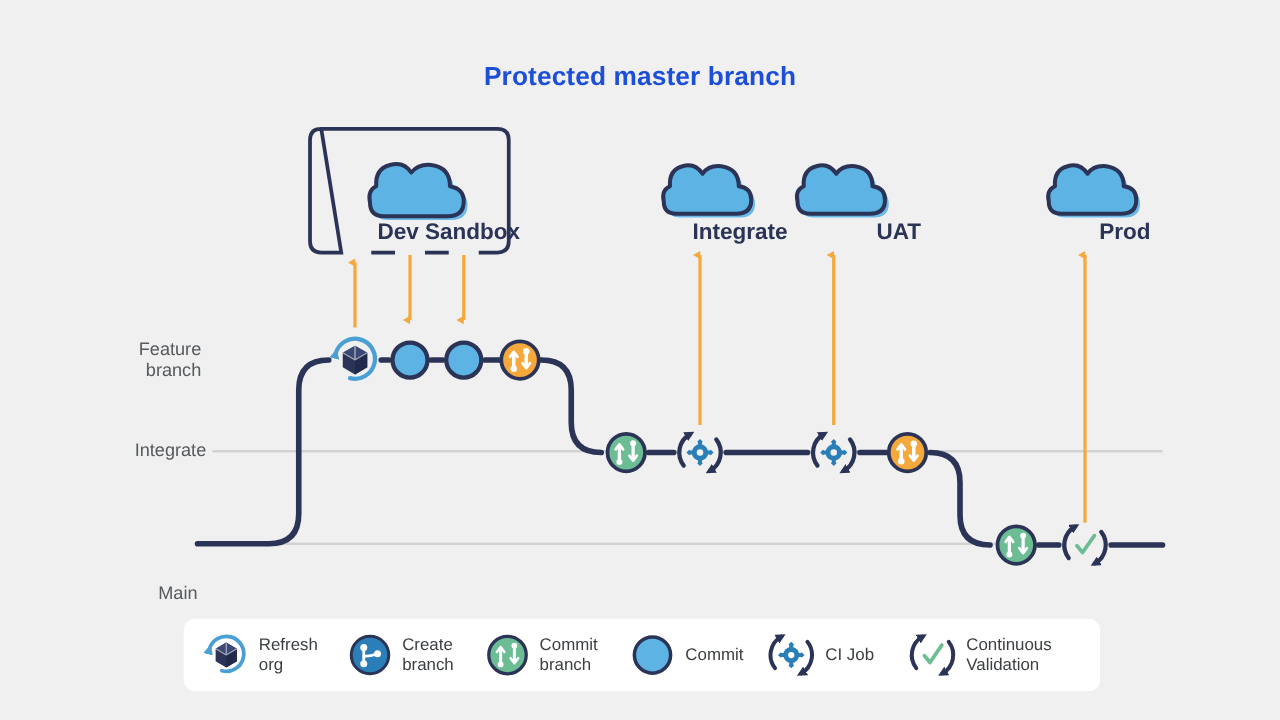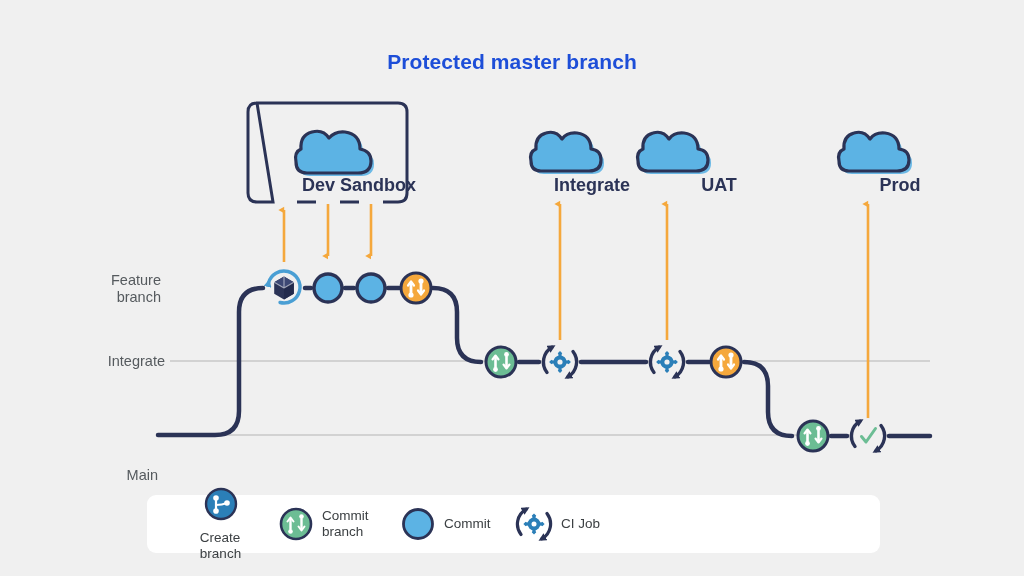--- a/index.html
+++ b/index.html
@@ -268,22 +268,33 @@
   <div class="axis-label" style="left:40px; top:353px; width:125px;">Integrate</div>
   <div class="axis-label" style="left:40px; top:427px; width:118px;margin-top:40px;">Main</div>
 
   <div class="cloud-label" style="left:247px; top:175px;">Dev Sandbox</div>
   <div class="cloud-label" style="left:480px; top:175px;">Integrate</div>
   <div class="cloud-label" style="left:607px; top:175px;">UAT</div>
   <div class="cloud-label" style="left:788px; top:175px;text-align:center;">Prod</div>
 
   <div class="legend">
 
-
-    <div class="legend-item" style="width:115px;flex-direction:column;">
+    <div class="legend-item" style="width:120px;">
+      <svg class="legend-icon" width="36" height="36" viewBox="-18 -18 36 36">
+        <path d="M-13.5,-4.5 A14,14 0 1 1 -3.5,12.6" fill="none" stroke="#4a9fd4" stroke-width="3" stroke-linecap="round" marker-start="url(#blue-arrow)"></path>
+        <path d="M0,-10 L8.5,-5 L8.5,5 L0,10 L-8.5,5 L-8.5,-5 Z" fill="#2b3356"></path>
+        <path d="M0,-10 L8.5,-5 L0,0 L-8.5,-5 Z" fill="#3d4874"></path>
+        <path d="M0,0 L8.5,-5 L8.5,5 L0,10 Z" fill="#222a4c"></path>
+        <path d="M0,-10 L0,0 M0,0 L8.5,-5 M0,0 L-8.5,-5" stroke="#ffffff" stroke-width="1" fill="none" opacity="0.55"></path>
+      </svg>
+      <span class="legend-text">Refresh
+org</span>
+    </div>
+
+    <div class="legend-item" style="width:115px;">
       <svg class="legend-icon" width="36" height="36" viewBox="-18 -18 36 36">
         <circle r="15" fill="#2b7fb8" stroke="#2b3356" stroke-width="2.4"></circle>
         <circle cx="-5" cy="-6" r="2.8" fill="#ffffff"></circle>
         <circle cx="-5" cy="7" r="2.8" fill="#ffffff"></circle>
         <circle cx="6" cy="-1" r="2.8" fill="#ffffff"></circle>
         <path d="M-5,-6 L-5,7" stroke="#ffffff" stroke-width="2.2" fill="none" stroke-linecap="round"></path>
         <path d="M-5,1 Q1,1 6,-1" stroke="#ffffff" stroke-width="2.2" fill="none" stroke-linecap="round"></path>
       </svg>
       <span class="legend-text">Create
 branch</span>
@@ -323,16 +334,25 @@
           <rect x="-7.5" y="-7.5" width="3.2" height="3.2" transform="rotate(45)"></rect>
           <rect x="4.3" y="4.3" width="3.2" height="3.2" transform="rotate(45)"></rect>
           <rect x="4.3" y="-7.5" width="3.2" height="3.2" transform="rotate(45)"></rect>
           <rect x="-7.5" y="4.3" width="3.2" height="3.2" transform="rotate(45)"></rect>
         </g>
         <circle r="2.5" fill="#ffffff"></circle>
       </svg>
       <span class="legend-text">CI Job</span>
     </div>
 
+    <div class="legend-item" style="width:160px;">
+      <svg class="legend-icon" width="38" height="38" viewBox="-19 -19 38 38">
+        <path d="M13,-10.5 A17,17 0 0 1 8,14.7" fill="none" stroke="#2b3356" stroke-width="3.2" stroke-linecap="round" marker-end="url(#navy-arrow)"></path>
+        <path d="M-13,10.5 A17,17 0 0 1 -8,-14.7" fill="none" stroke="#2b3356" stroke-width="3.2" stroke-linecap="round" marker-end="url(#navy-arrow)"></path>
+        <path d="M-6.5,0.5 L-2,6 L7.5,-8" fill="none" stroke="#6cbd94" stroke-width="3" stroke-linecap="round" stroke-linejoin="round"></path>
+      </svg>
+      <span class="legend-text">Continuous
+Validation</span>
+    </div>
 
   </div>
 
 </div>
 
 </body></html>

